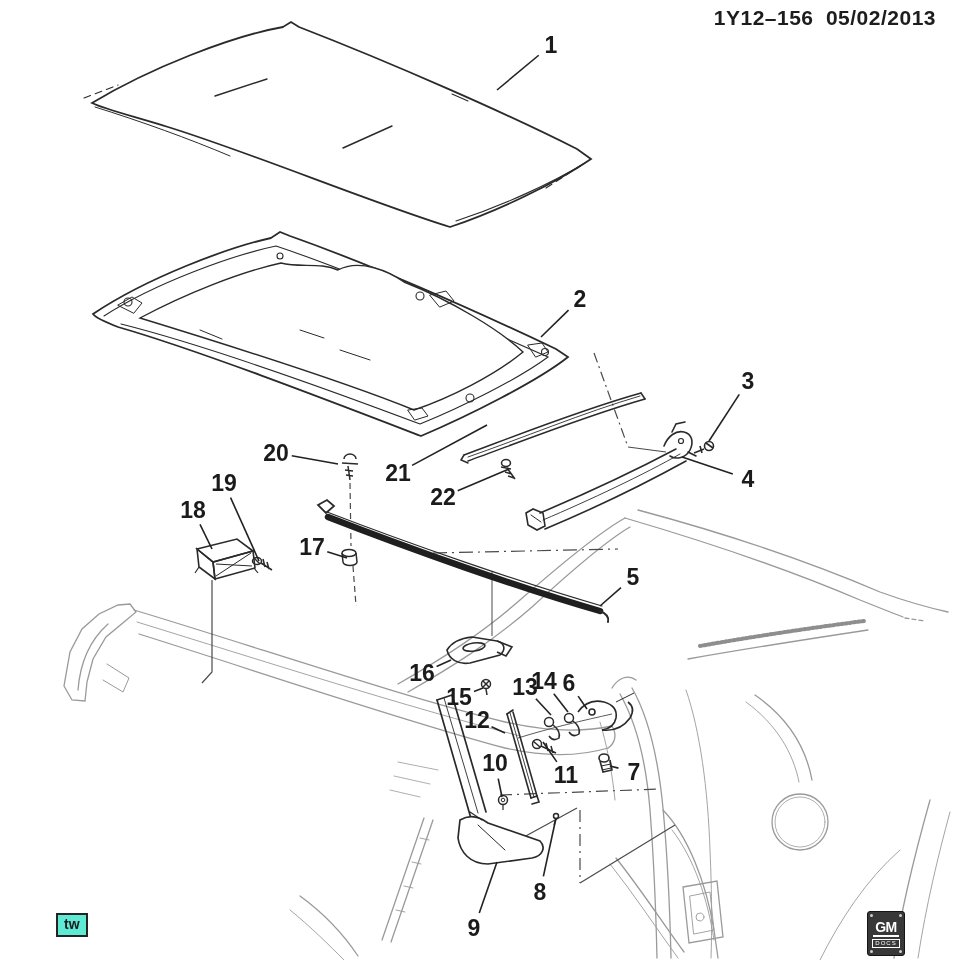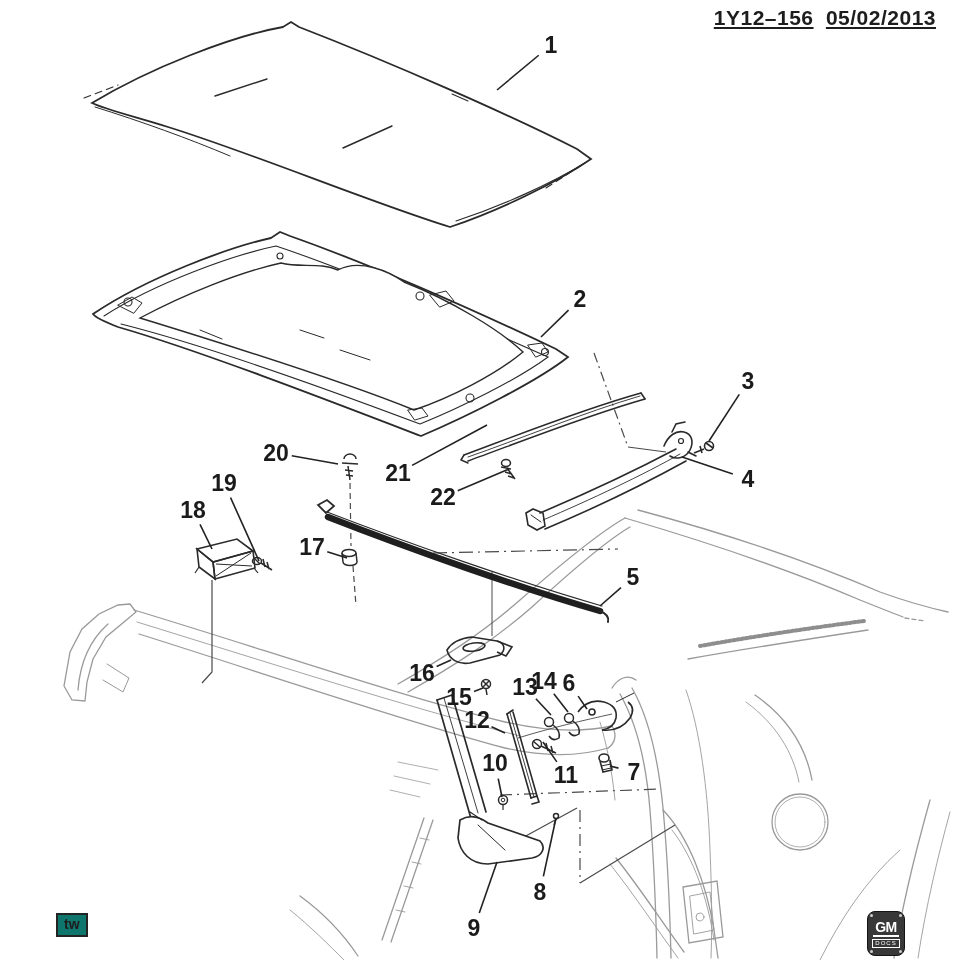--- a/index.html
+++ b/index.html
@@ -5,29 +5,29 @@
   html,body{margin:0;padding:0;background:#e8e8e8;}
   .stage{
     position:relative;width:960px;height:960px;background:#ffffff;
     font-family:"Liberation Sans", sans-serif;overflow:hidden;margin:0 auto;
   }
   .stage svg{position:absolute;left:0;top:0;}
   .hdr{
     position:absolute;top:6px;right:24px;font-size:21px;font-weight:bold;
     color:#1d1d1d;letter-spacing:.5px;white-space:nowrap;
   }
-  .hdr span{padding-left:6px;text-decoration:underline;}
+  .hdr span{padding-left:6px;}
   .tw-box{
     position:absolute;left:56px;top:913px;border:2.5px solid #242424;
     padding:1px 6px 2px 6px;font-size:14px;font-weight:bold;color:#1d1d1d;
-    background:#0f766e;line-height:17px;
+    background:#5eead4;line-height:17px;
   }
   .gm-logo{
     position:absolute;left:867px;top:911px;width:38px;height:45px;
-    background:#383838;border:1px solid #141414;border-radius:8px;
+    background:#383838;border:1px solid #141414;border-radius:3px;
     box-sizing:border-box;display:flex;flex-direction:column;
     align-items:center;justify-content:center;gap:2px;
   }
   .gm-logo .dot{position:absolute;width:3px;height:3px;border-radius:50%;background:#cfcfcf;}
   .gm-logo .d1{left:2px;top:2px}.gm-logo .d2{right:2px;top:2px}
   .gm-logo .d3{left:2px;bottom:2px}.gm-logo .d4{right:2px;bottom:2px}
   .gm-top{
     color:#fff;font-weight:bold;font-size:14px;line-height:15px;
     border-bottom:2px solid #fff;padding:0 2px;letter-spacing:-.5px;
   }

